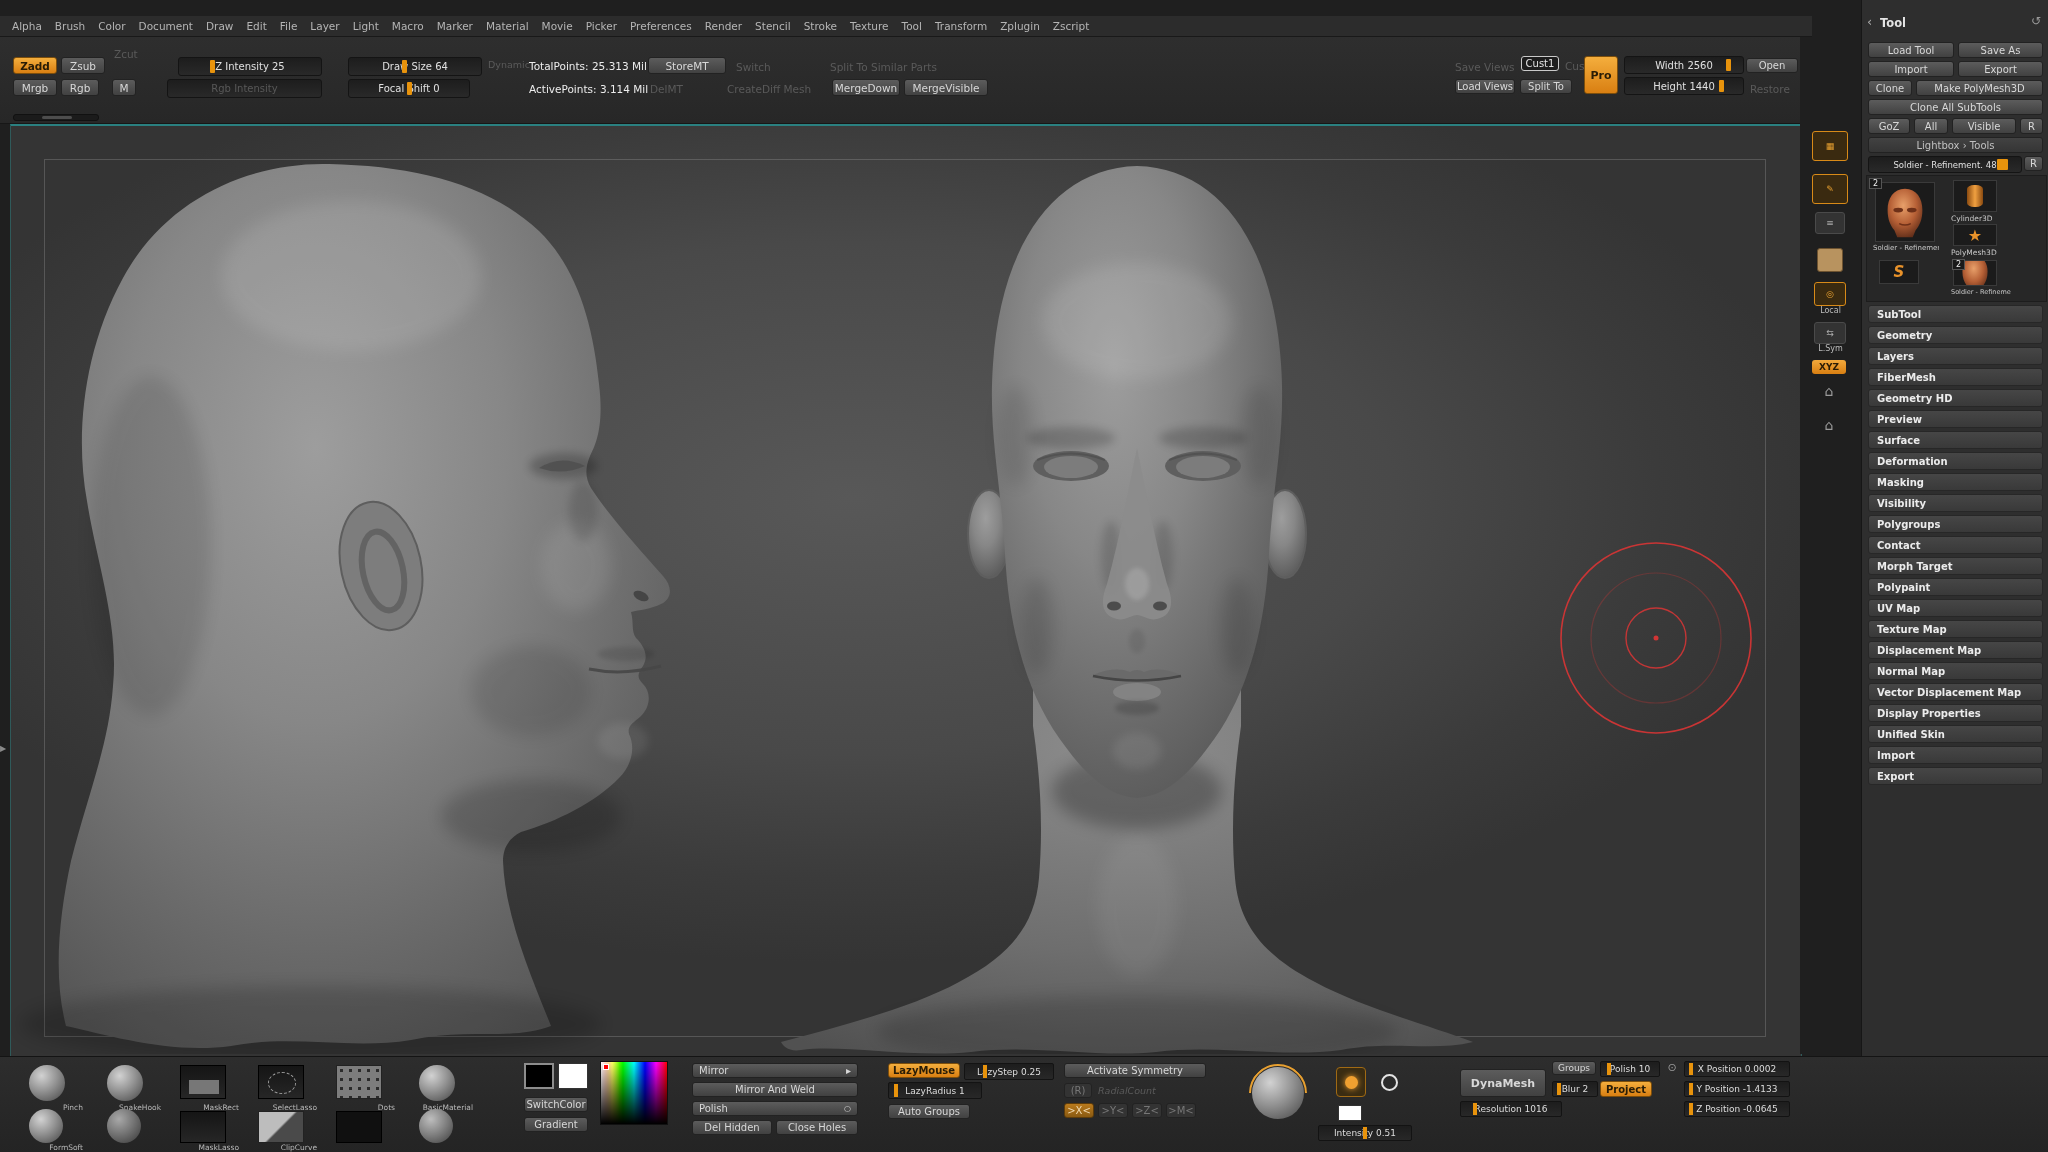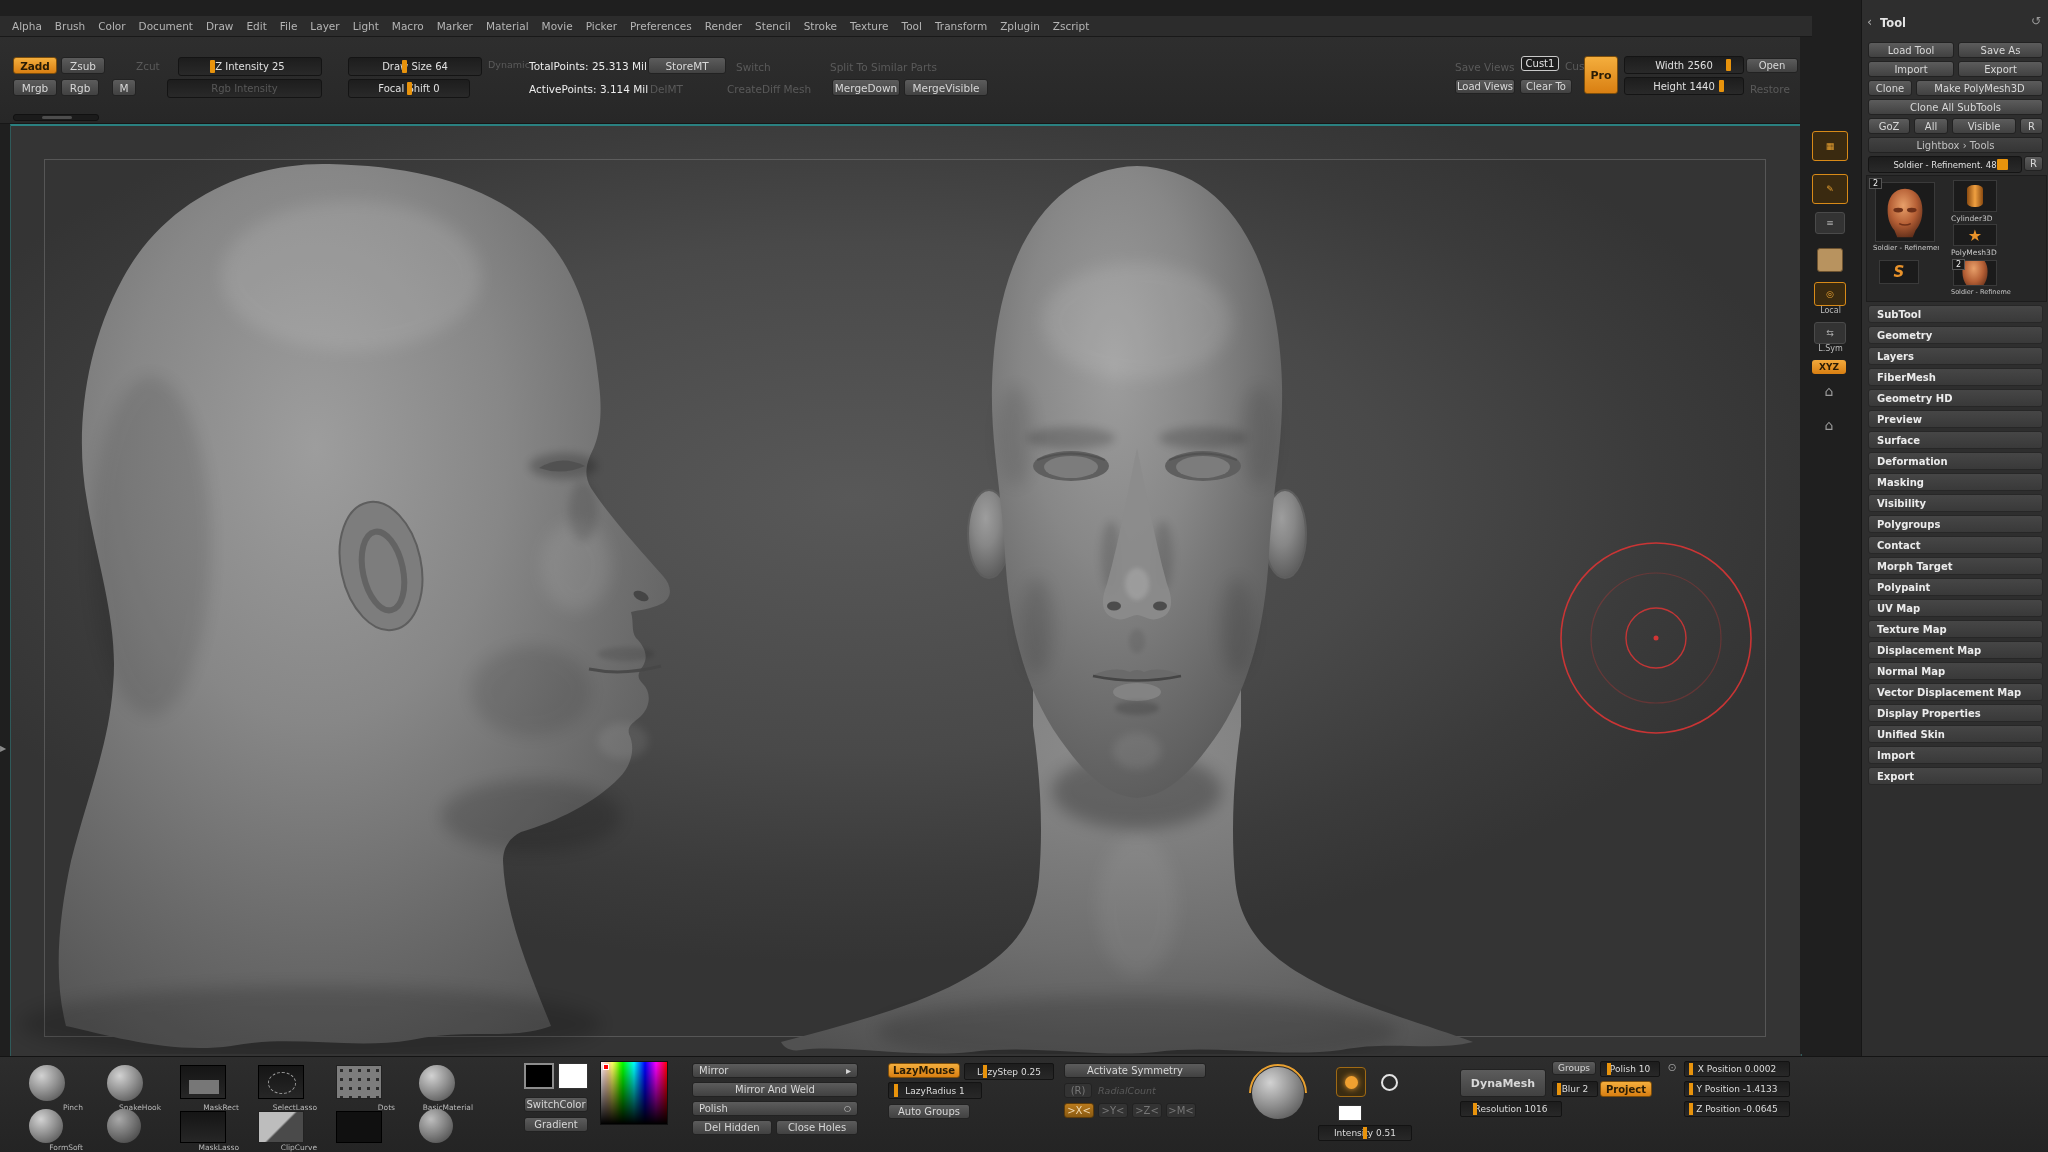--- a/index.html
+++ b/index.html
@@ -94,21 +94,21 @@
         <span class="menu-item">Tool</span>
         <span class="menu-item">Transform</span>
         <span class="menu-item">Zplugin</span>
         <span class="menu-item">Zscript</span>
       </div>
   </div>
 
   <div class="topshelf">
     <div class="btn orange" style="left:13px;top:20px;width:44px;">Zadd</div>
     <div class="btn" style="left:61px;top:20px;width:44px;text-align:center;">Zsub</div>
-    <span class="ghost" style="left:114px;top:23px;margin-left:22px;">Zcut</span>
+    <span class="ghost" style="left:114px;top:11px;">Zcut</span>
     <div class="slider" style="left:178px;top:20px;width:142px;">
       <span class="mark" style="left:22%;"></span>
       <span>Z Intensity 25</span>
     </div>
     <div class="btn" style="left:13px;top:42px;width:44px;">Mrgb</div>
     <div class="btn" style="left:61px;top:42px;width:38px;">Rgb</div>
     <div class="btn" style="left:112px;top:42px;width:24px;">M</div>
     <div class="slider ghosts" style="left:167px;top:42px;width:153px;">
       <span>Rgb Intensity</span>
     </div>
@@ -132,21 +132,21 @@
     <span class="ghost" style="left:727px;top:46px;">CreateDiff Mesh</span>
 
     <span class="ghost" style="left:830px;top:24px;">Split To Similar Parts</span>
     <div class="btn" style="left:832px;top:42px;width:68px;">MergeDown</div>
     <div class="btn" style="left:904px;top:42px;width:84px;">MergeVisible</div>
 
     <span class="ghost" style="left:1455px;top:24px;">Save Views</span>
     <div class="btn selected sm" style="left:1521px;top:19px;width:38px;">Cust1</div>
     <span class="ghost" style="left:1565px;top:23px;">Cust2</span>
     <div class="btn sm" style="left:1455px;top:42px;width:60px;">Load Views</div>
-    <div class="btn sm" style="left:1520px;top:42px;width:52px;">Clear To</div>
+    <div class="btn sm" style="left:1520px;top:42px;width:52px;">Split To</div>
 
     <div class="btn orange" style="left:1584px;top:19px;width:34px;height:38px;font-size:11px;">Pro</div>
     <div class="slider" style="left:1624px;top:19px;width:118px;height:16px;">
       <span class="mark" style="left:86%;"></span>
       <span>Width 2560</span>
     </div>
     <div class="slider" style="left:1624px;top:40px;width:118px;height:16px;">
       <span class="mark" style="left:80%;"></span>
       <span>Height 1440</span>
     </div>

